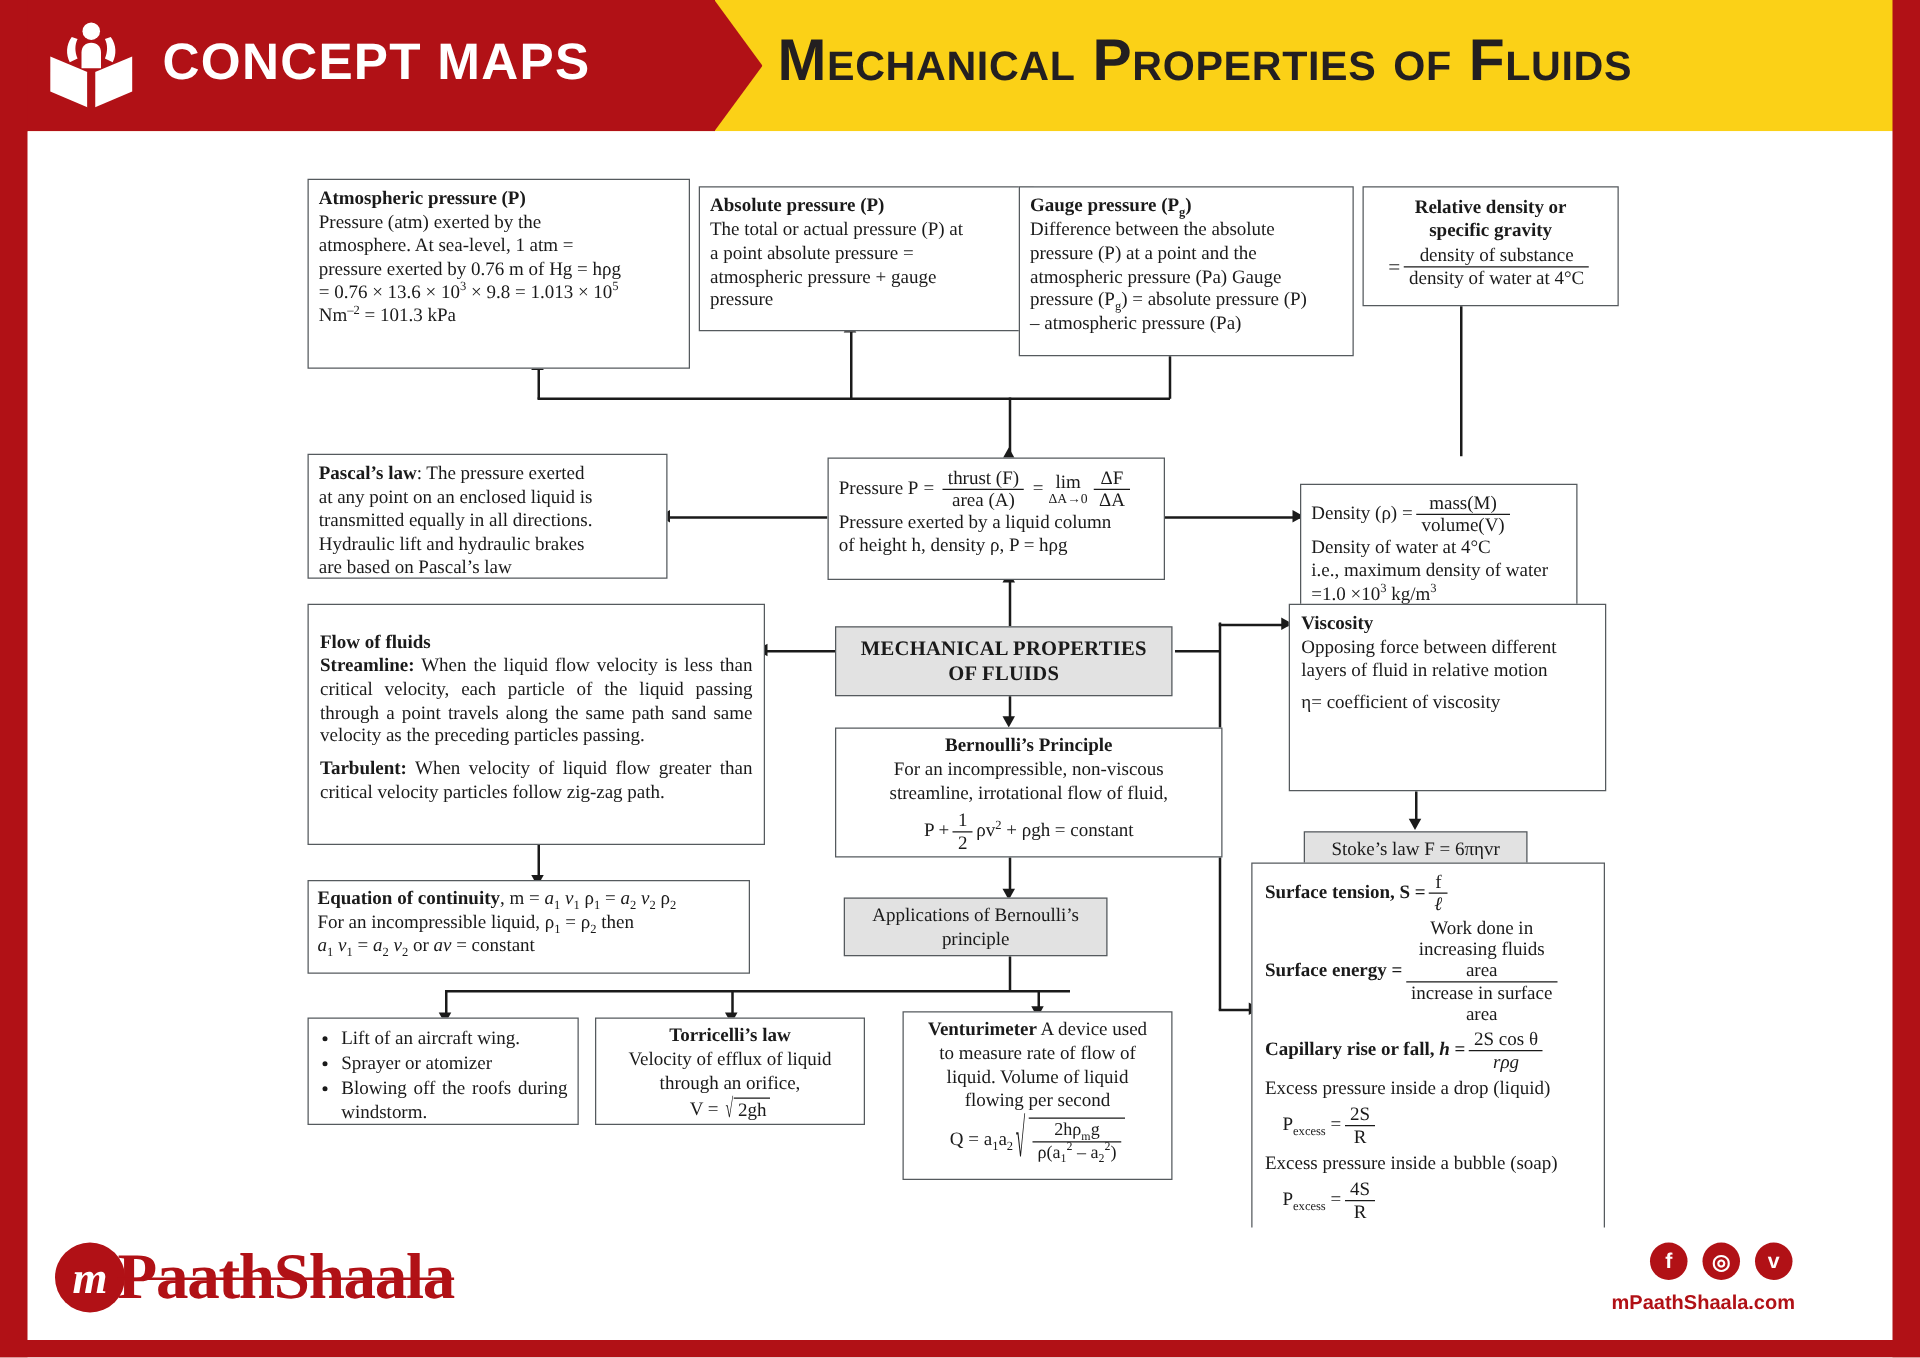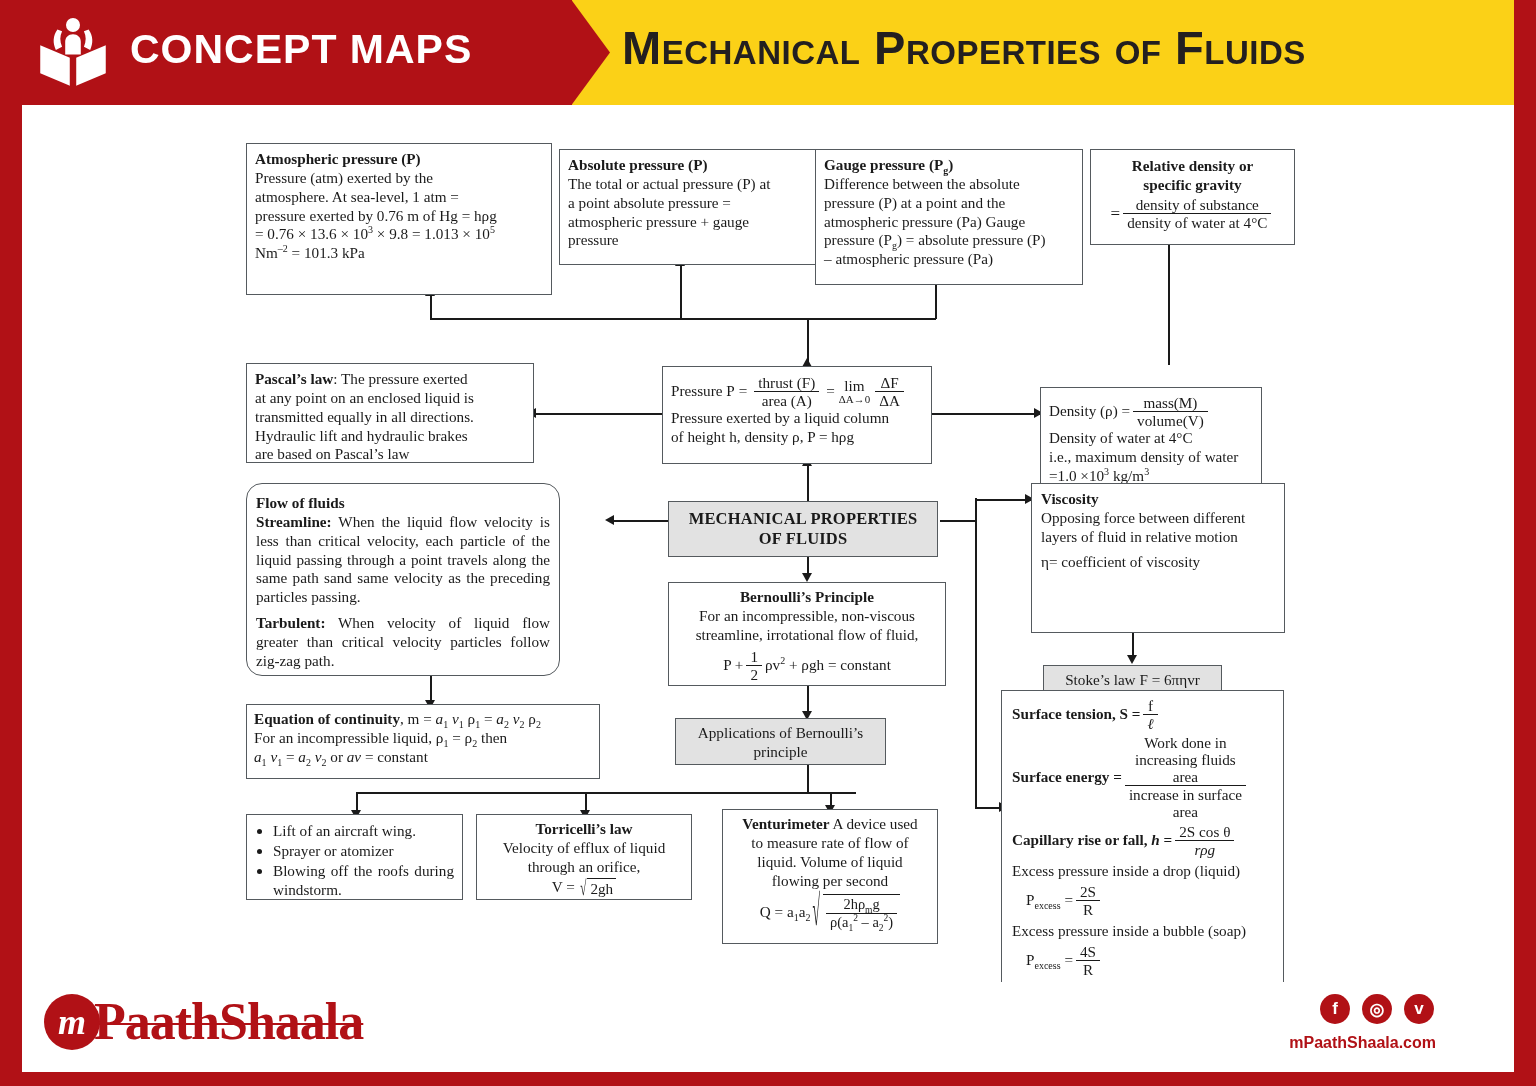--- a/index.html
+++ b/index.html
@@ -294,36 +294,36 @@
         <span class="den">volume(V)</span>
       </span>
     </div>
     <div>Density of water at 4°C</div>
     <div>i.e., maximum density of water</div>
     <div>
       <span>=1.0 ×10</span><sup>3</sup><span> kg/m</span><sup>3</sup>
     </div>
   </div>
 
-  <div class="node" style="left:224px; top:378px; width:314px; height:193px; padding:10px 9px;border-radius:16px;">
+  <div class="node" style="left:224px; top:378px; width:366px; height:193px; padding:21px 9px;">
     <div class="ttl">Flow of fluids</div>
     <div style="text-align:justify;">
       <b>Streamline:</b><span> When the liquid flow velocity is less than critical velocity, each particle of the liquid passing through a point travels along the same path sand same velocity as the preceding particles passing.</span>
     </div>
     <div style="text-align:justify; margin-top:7px;">
       <b>Tarbulent:</b><span> When velocity of liquid flow greater than critical velocity particles follow zig-zag path.</span>
     </div>
   </div>
 
   <div class="node shaded" style="left:646px; top:396px; width:270px; height:56px; display:flex; flex-direction:column; justify-content:center;">
     <div class="ttl ctr" style="font-size:16.5px; letter-spacing:0.2px;">MECHANICAL PROPERTIES</div>
     <div class="ttl ctr" style="font-size:16.5px; letter-spacing:0.2px;">OF FLUIDS</div>
   </div>
 
-  <div class="node" style="left:646px; top:477px; width:278px; height:104px; padding:5px 7px;">
+  <div class="node" style="left:646px; top:477px; width:310px; height:104px; padding:5px 7px;">
     <div class="ttl ctr">Bernoulli’s Principle</div>
     <div class="ctr">For an incompressible, non-viscous</div>
     <div class="ctr">streamline, irrotational flow of fluid,</div>
     <div style="display:flex; align-items:center; justify-content:center; margin-top:3px;">
       <span>P +</span>
       <span class="frac">
         <span class="num">1</span>
         <span class="den">2</span>
       </span>
       <span><span>ρv</span><sup>2</sup><span> + ρgh = constant</span></span>

